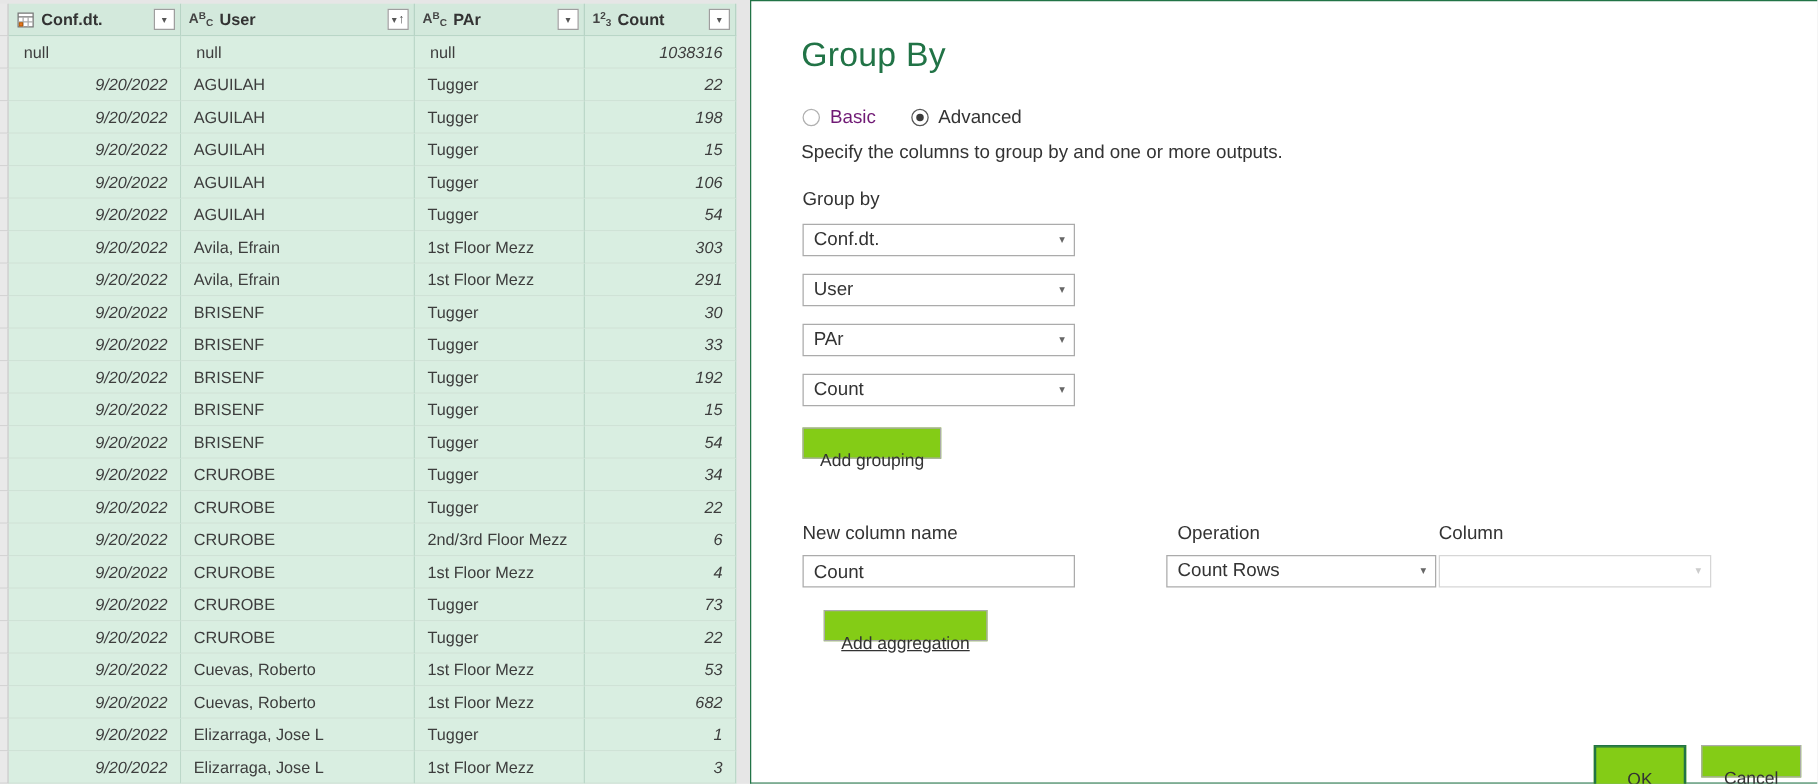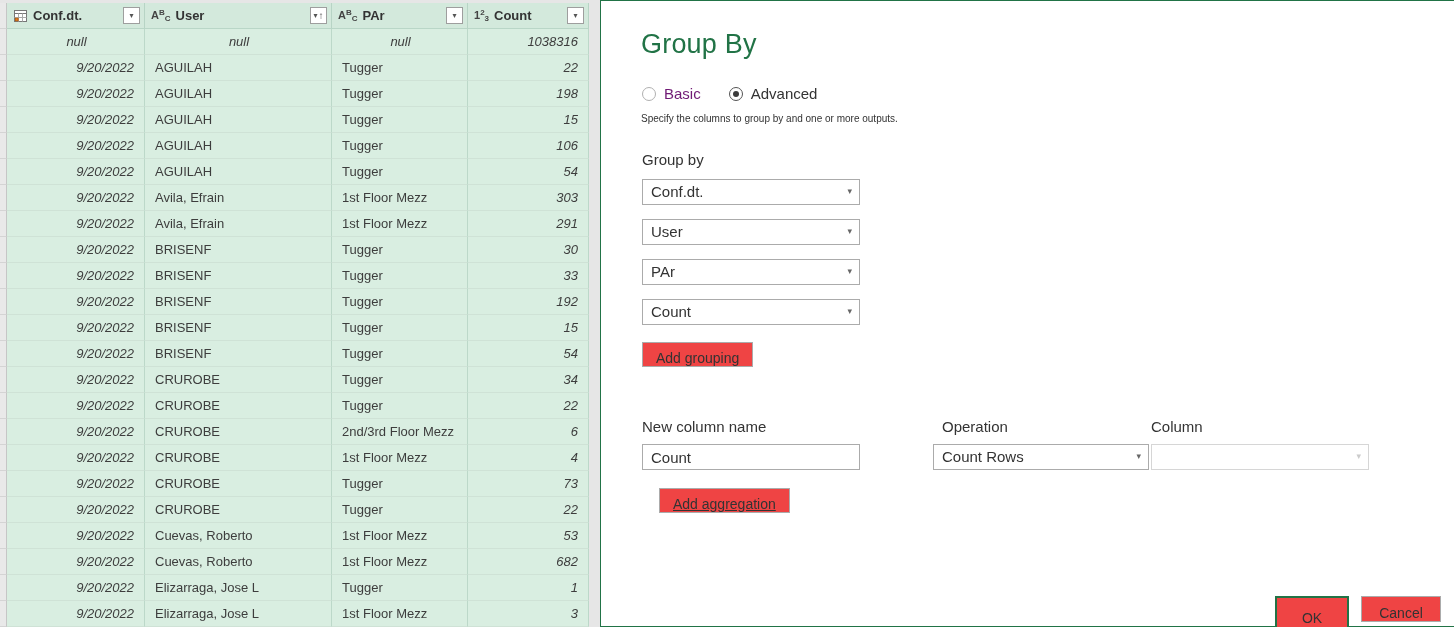--- a/index.html
+++ b/index.html
@@ -12,21 +12,21 @@
   
   .table-area{position:absolute;left:0;top:0;width:600px;height:627px;background:#e6e6e6;}
   .grid{position:absolute;left:0;top:3px;}
   .prow{display:flex;height:26px;}
   .gcell{width:7px;flex:none;background:#e9e9e9;border-right:1px solid #c6c6c6;border-bottom:1px solid #d4d4d4;box-sizing:border-box;}
   .cell{box-sizing:border-box;background:#d9eee1;border-right:1px solid #bcd8c9;border-bottom:1px solid #cfe2d6;
         font-size:13px;color:#3d3d3d;padding:5px 10px 0 10px;white-space:nowrap;overflow:hidden;}
   .w1{width:138px}.w2{width:187px}.w3{width:136px}.w4{width:121px}
   .num{text-align:right;font-style:italic;}
   .txt{text-align:left;}
-  .nullv{text-align:center;font-style:italic;padding-left:12px;}
+  .nullv{text-align:left;padding-left:12px;}
   
   .hrow{display:flex;height:26px;}
   .hcell{box-sizing:border-box;background:#d3e9dc;border-right:1px solid #b7d4c5;border-bottom:1px solid #b9d6c7;
          display:flex;align-items:center;padding:0 4px 0 6px;gap:5px;}
   .hlabel{font-weight:700;font-size:13px;color:#333;flex:1;white-space:nowrap;overflow:hidden;}
   .fbtn{width:17px;height:17px;flex:none;background:#fff;border:1px solid #9e9e9e;box-sizing:border-box;
         display:flex;align-items:center;justify-content:center;font-size:8px;color:#555;cursor:pointer;line-height:1;}
   .fbtn .uparrow{font-size:10px;color:#444;margin-left:1px;}
   .ticon{flex:none;font-size:11px;font-weight:600;color:#444;line-height:1;display:flex;align-items:center;}
   .ticon .sup{font-size:8px;transform:translateY(-3px);}
@@ -34,31 +34,31 @@
   
   .dialog{position:absolute;left:600px;top:0;width:854px;height:627px;background:#fff;
           border:1px solid #217346;border-right:none;box-sizing:border-box;color:#333;}
   .dlg-title{position:absolute;left:40px;top:28px;font-size:27px;font-weight:300;color:#217346;letter-spacing:.2px;}
   .radios{position:absolute;left:41px;top:84px;display:flex;align-items:center;gap:8px;font-size:15px;}
   .radio{width:14px;height:14px;border-radius:50%;border:1px solid #b0b0b0;background:#fff;box-sizing:border-box;flex:none;cursor:pointer;position:relative;}
   .radio.sel{border-color:#555;}
   .radio.sel::after{content:'';position:absolute;left:3px;top:3px;right:3px;bottom:3px;border-radius:50%;background:#3b3b3b;}
   .radio-lbl-dim{color:#701a75;margin-right:20px;}
   .radio-lbl{color:#333;}
-  .dlg-desc{position:absolute;left:40px;top:112px;font-size:10px;color:#333;}
+  .dlg-desc{position:absolute;left:40px;top:112px;font-size:15px;color:#333;}
   .fld-label{position:absolute;font-size:15px;color:#333;}
   .dd{position:absolute;box-sizing:border-box;height:26px;background:#fff;border:1px solid #ababab;
       font-size:15px;color:#333;padding:3px 24px 0 8px;white-space:nowrap;overflow:hidden;cursor:pointer;}
   .dd .caret{position:absolute;right:7px;top:6px;font-size:9px;color:#666;}
   .dd.disabled{border-color:#d6d6d6;cursor:default;}
   .dd.disabled .caret{color:#cccccc;}
   .txtinput{position:absolute;box-sizing:border-box;height:26px;border:1px solid #ababab;background:#fff;
       font-size:15px;color:#333;padding:0 8px;font-family:inherit;outline:none;}
-  .btn{position:absolute;box-sizing:border-box;height:25px;background:#ef4444;border:1px solid #ababab;
-      font-size:14px;color:#333;padding:7px 13px 0 13px;cursor:pointer;text-align:center;font-family:inherit;}
+  .btn{position:absolute;box-sizing:border-box;height:25px;background:#84cc16;border:1px solid #ababab;
+      font-size:14px;color:#333;padding:17px 13px 0 13px;cursor:pointer;text-align:center;font-family:inherit;}
   .btn-ok{border:1px solid #217346;box-shadow:inset 0 0 0 1px #217346;}
 </style>
 </head>
 <body>
 
 <div class="table-area">
   <div class="grid">
     <div class="hrow" id="header-row">
         <div class="gcell"></div>
         <div class="hcell w1">

